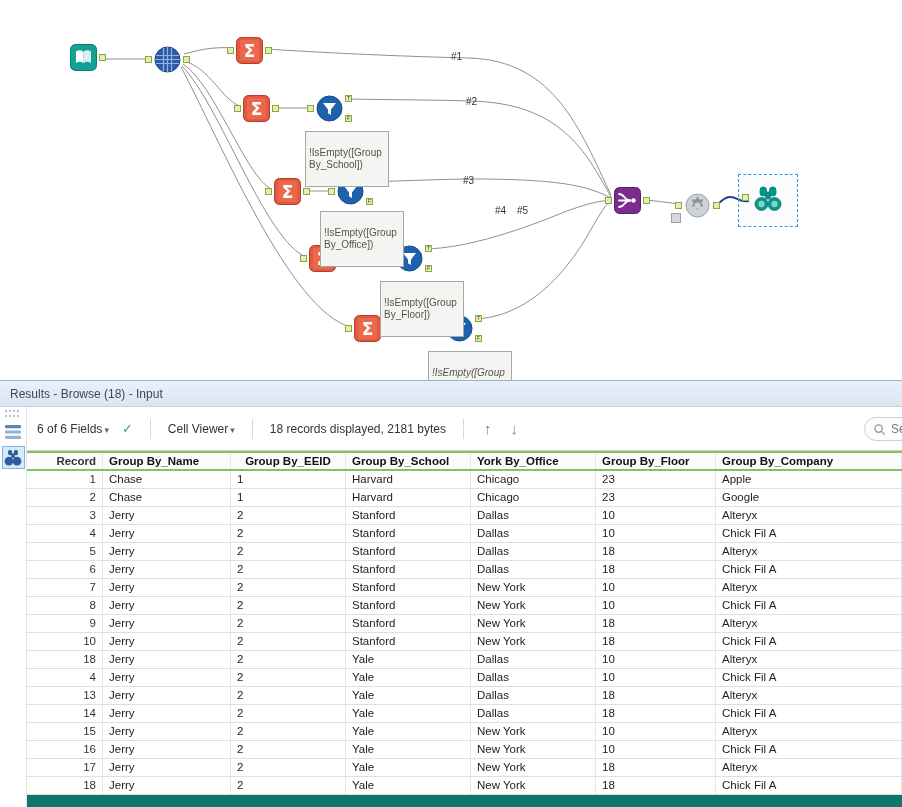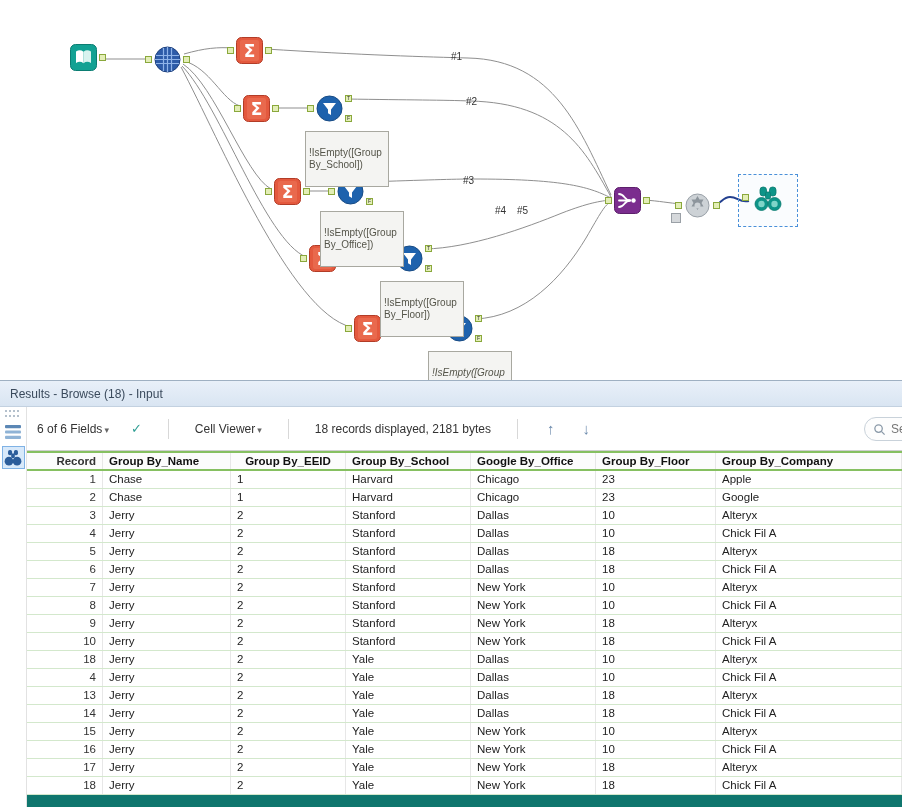--- a/index.html
+++ b/index.html
@@ -22,21 +22,21 @@
   .selection-box{position:absolute;left:738px;top:174px;width:60px;height:53px;border:1px dashed #4a90d9;background:rgba(120,170,230,0.04)}
   .tool-badge{position:absolute;left:671px;top:213px;width:10px;height:10px;background:#d5d8db;border:1px solid #9aa0a6}
 
   
   .results{position:absolute;left:0;top:380px;width:902px;height:427px;background:#0f766e;border-top:1px solid #9fb0c2}
   .results-header{height:26px;background:linear-gradient(#e9f0f9,#d9e5f2);border-bottom:1px solid #c3d1e0;display:flex;align-items:center;padding-left:10px;font-size:12px;color:#3a4a5c}
   .strip{position:absolute;left:0;top:26px;width:27px;bottom:0;background:#fff;border-right:1px solid #e2e2e2}
   .grip{height:2px;margin:3px 5px 1px 5px;background-image:repeating-linear-gradient(90deg,#b4c0cc 0 2px,transparent 2px 4px)}
   .strip-item{width:23px;height:23px;margin:3px auto;display:flex;align-items:center;justify-content:center;border:1px solid transparent}
   .strip-item.selected{background:#d8e9fa;border-color:#7fb2e5}
-  .toolbar{position:absolute;left:27px;top:26px;right:0;height:44px;background:#fff;border-bottom:1px solid #cfcfcf;display:flex;align-items:center;font-size:12px;color:#333;padding-left:10px;gap:22px}
+  .toolbar{position:absolute;left:27px;top:26px;right:0;height:44px;background:#fff;border-bottom:1px solid #cfcfcf;display:flex;align-items:center;font-size:12px;color:#333;padding-left:10px;gap:13px}
   .caret{font-size:9px;color:#666;margin-left:2px}
   .check{color:#2f9e93;font-weight:bold;font-size:13px}
   .vsep{width:1px;height:20px;background:#d8d8d8;margin:0 4px}
   .nav-arrow{font-size:15px;color:#6d8bad;padding:0 3px;cursor:pointer}
   .search{position:absolute;right:-112px;top:10px;width:150px;height:24px;border:1px solid #c9d2da;border-radius:12px;display:flex;align-items:center;padding:0 8px;gap:5px;background:#fdfdfd}
   .search input{border:none;outline:none;font-size:12px;color:#555;width:100px;background:transparent}
 
   
   .grid{position:absolute;left:27px;top:70px;right:0;bottom:0;overflow:hidden;font-size:11.5px;color:#222}
   .trow{display:flex;height:18px;border-bottom:1px solid #d3e8cc;background:#fff}
@@ -266,21 +266,21 @@
       <input type="text" placeholder="Sear" style="">
     </span>
   </div>
 
   <div class="grid">
     <div class="trow thead" id="thead">
         <div class="cell rec" style="width: 76px;">Record</div>
         <div class="cell" style="width: 128px;">Group By_Name</div>
         <div class="cell" style="width: 115px; text-align: center;">Group By_EEID</div>
         <div class="cell" style="width: 125px;">Group By_School</div>
-        <div class="cell" style="width: 125px;">Google By_Office</div>
+        <div class="cell" style="width: 125px;">York By_Office</div>
         <div class="cell" style="width: 120px;">Group By_Floor</div>
         <div class="cell" style="width: 186px;">Group By_Company</div>
       </div>
     <div id="tbody">
         <div class="trow">
           <div class="cell rec" style="width: 76px;">1</div>
           <div class="cell" style="width: 128px;">Chase</div>
           <div class="cell" style="width: 115px;">1</div>
           <div class="cell" style="width: 125px;">Harvard</div>
           <div class="cell" style="width: 125px;">Chicago</div>

